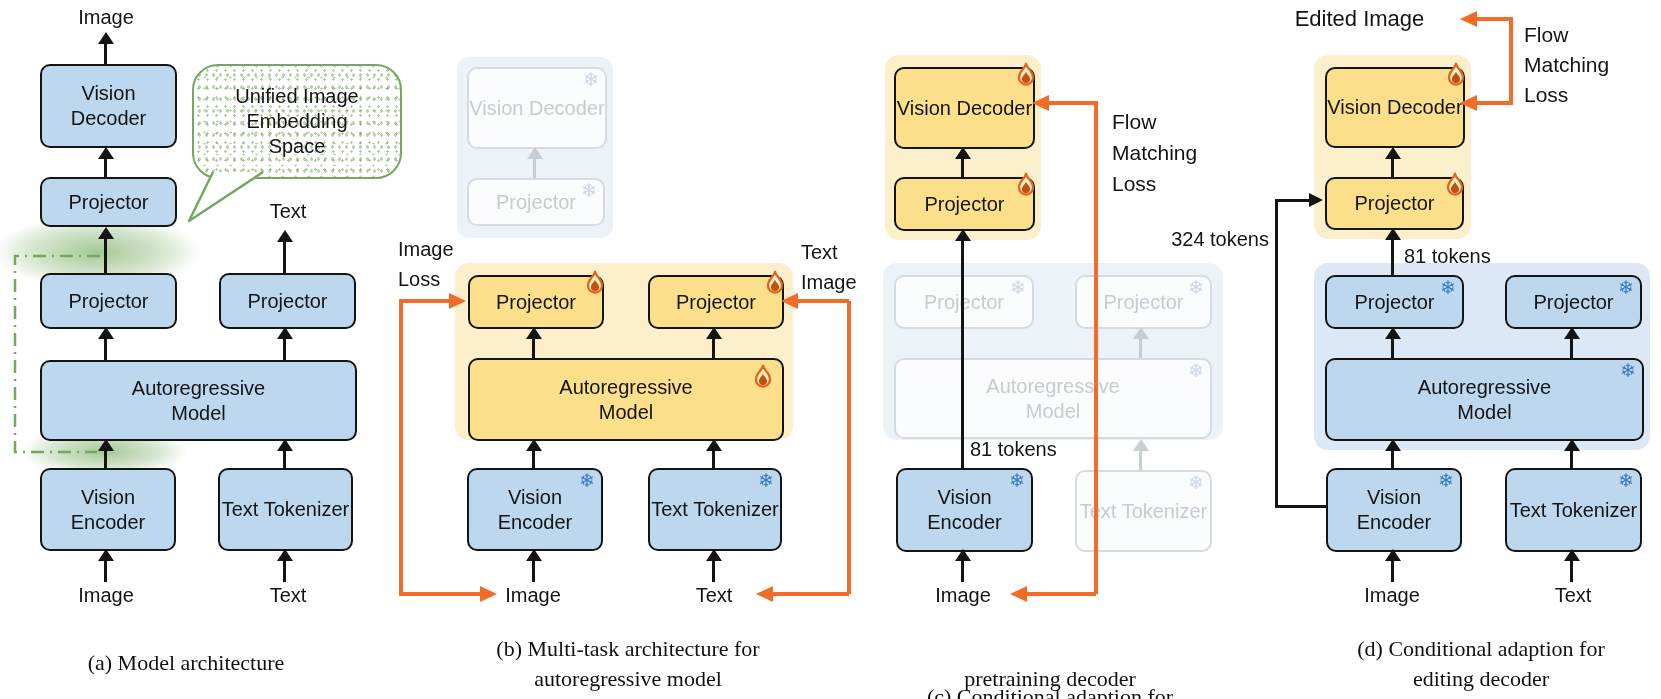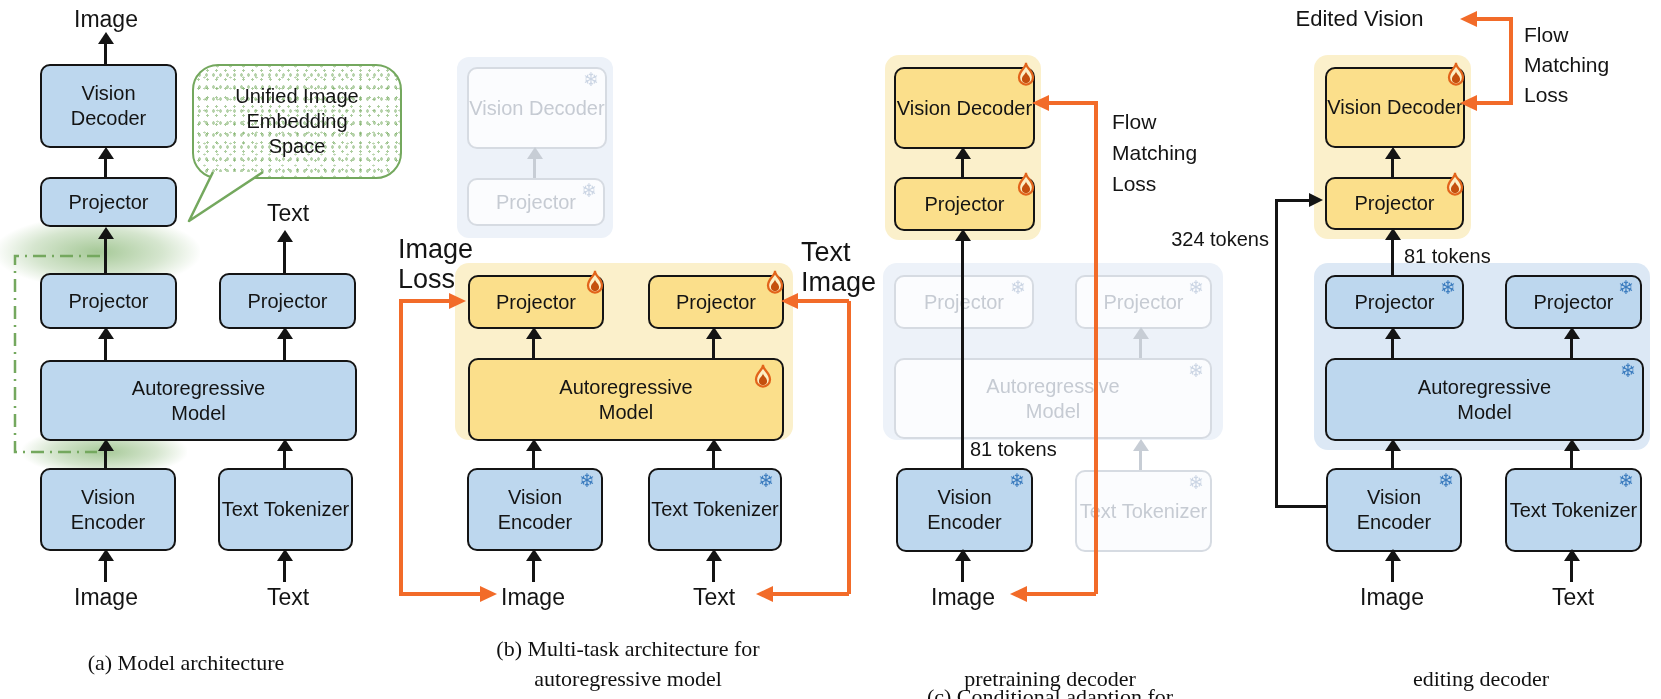--- a/index.html
+++ b/index.html
@@ -39,22 +39,22 @@
   .oar{position:absolute;width:0;height:0;z-index:7;
     border-top:8px solid transparent;border-bottom:8px solid transparent;
     border-left:17px solid #F26B29;}
   .oal{position:absolute;width:0;height:0;z-index:7;
     border-top:8px solid transparent;border-bottom:8px solid transparent;
     border-right:17px solid #F26B29;}
   .bar{position:absolute;width:0;height:0;z-index:7;
     border-top:7px solid transparent;border-bottom:7px solid transparent;
     border-left:14px solid #141414;}
   
-  .tlabel{position:absolute;font-size:23px;text-align:center;z-index:6;}
-  .side-label{position:absolute;font-size:27px;line-height:30px;z-index:6;}
+  .tlabel{position:absolute;font-size:20px;text-align:center;z-index:6;}
+  .side-label{position:absolute;font-size:20px;line-height:30px;z-index:6;}
   .tok{position:absolute;font-size:20px;z-index:7;text-align:right;}
   .caption{position:absolute;font-family:"Liberation Serif",serif;font-size:22px;
            text-align:center;z-index:6;color:#111;}
   
   .bubble{position:absolute;left:192px;top:64px;width:206px;height:111px;z-index:3;
     border:2.5px solid #74A85E;border-radius:26px;background:#fff;
     background-image:
       radial-gradient(rgba(106,164,82,.55) 1px, transparent 1.4px),
       radial-gradient(rgba(106,164,82,.45) 1px, transparent 1.4px),
       radial-gradient(rgba(106,164,82,.5) 1px, transparent 1.4px);
@@ -257,21 +257,21 @@
     <span class="lbl">Vision Encoder</span>
     <span class="snow">❄</span>
   </div>
 
   <div class="av" style="left:961px;top:560px;height:22px;"></div>
   <div class="tlabel" style="left:923px;top:584px;width:80px;">Image</div>
 
   <div class="caption" style="left:900px;top:636px;width:300px;margin-top:48px;">(c) Conditional adaption for</div>
   <div class="caption" style="left:900px;top:666px;width:300px;">pretraining decoder</div>
 
-  <div class="tlabel" style="left:1262px;top:6px;width:195px;font-size:22px;">Edited Vision</div>
+  <div class="tlabel" style="left:1262px;top:6px;width:195px;font-size:22px;">Edited Image</div>
   <div class="side-label" style="left:1524px;top:20px;width:100px;line-height:30px;font-size:21px;">Flow Matching Loss</div>
 
   <div class="oal" style="left:1460px;top:11px;"></div>
   <div class="os h" style="left:1477px;top:17px;width:36px;"></div>
   <div class="os v" style="left:1509px;top:17px;height:88px;"></div>
   <div class="os h" style="left:1477px;top:101px;width:36px;"></div>
   <div class="oal" style="left:1460px;top:95px;"></div>
 
   <div class="container c-yellow" style="left:1314px;top:55px;width:157px;height:184px;"></div>
   <div class="box b-yellow" style="left:1325px;top:67px;width:136px;height:77px;">
@@ -324,15 +324,16 @@
   <div class="box b-blue" style="left:1505px;top:468px;width:133px;height:80px;">
     <span class="lbl">Text Tokenizer</span>
     <span class="snow">❄</span>
   </div>
 
   <div class="av" style="left:1391px;top:560px;height:22px;"></div>
   <div class="av" style="left:1570px;top:560px;height:22px;"></div>
   <div class="tlabel" style="left:1352px;top:584px;width:80px;">Image</div>
   <div class="tlabel" style="left:1533px;top:584px;width:80px;">Text</div>
 
+  <div class="caption" style="left:1331px;top:636px;width:300px;">(d) Conditional adaption for</div>
   <div class="caption" style="left:1331px;top:666px;width:300px;">editing decoder</div>
 
 </div>
 
 </body></html>

